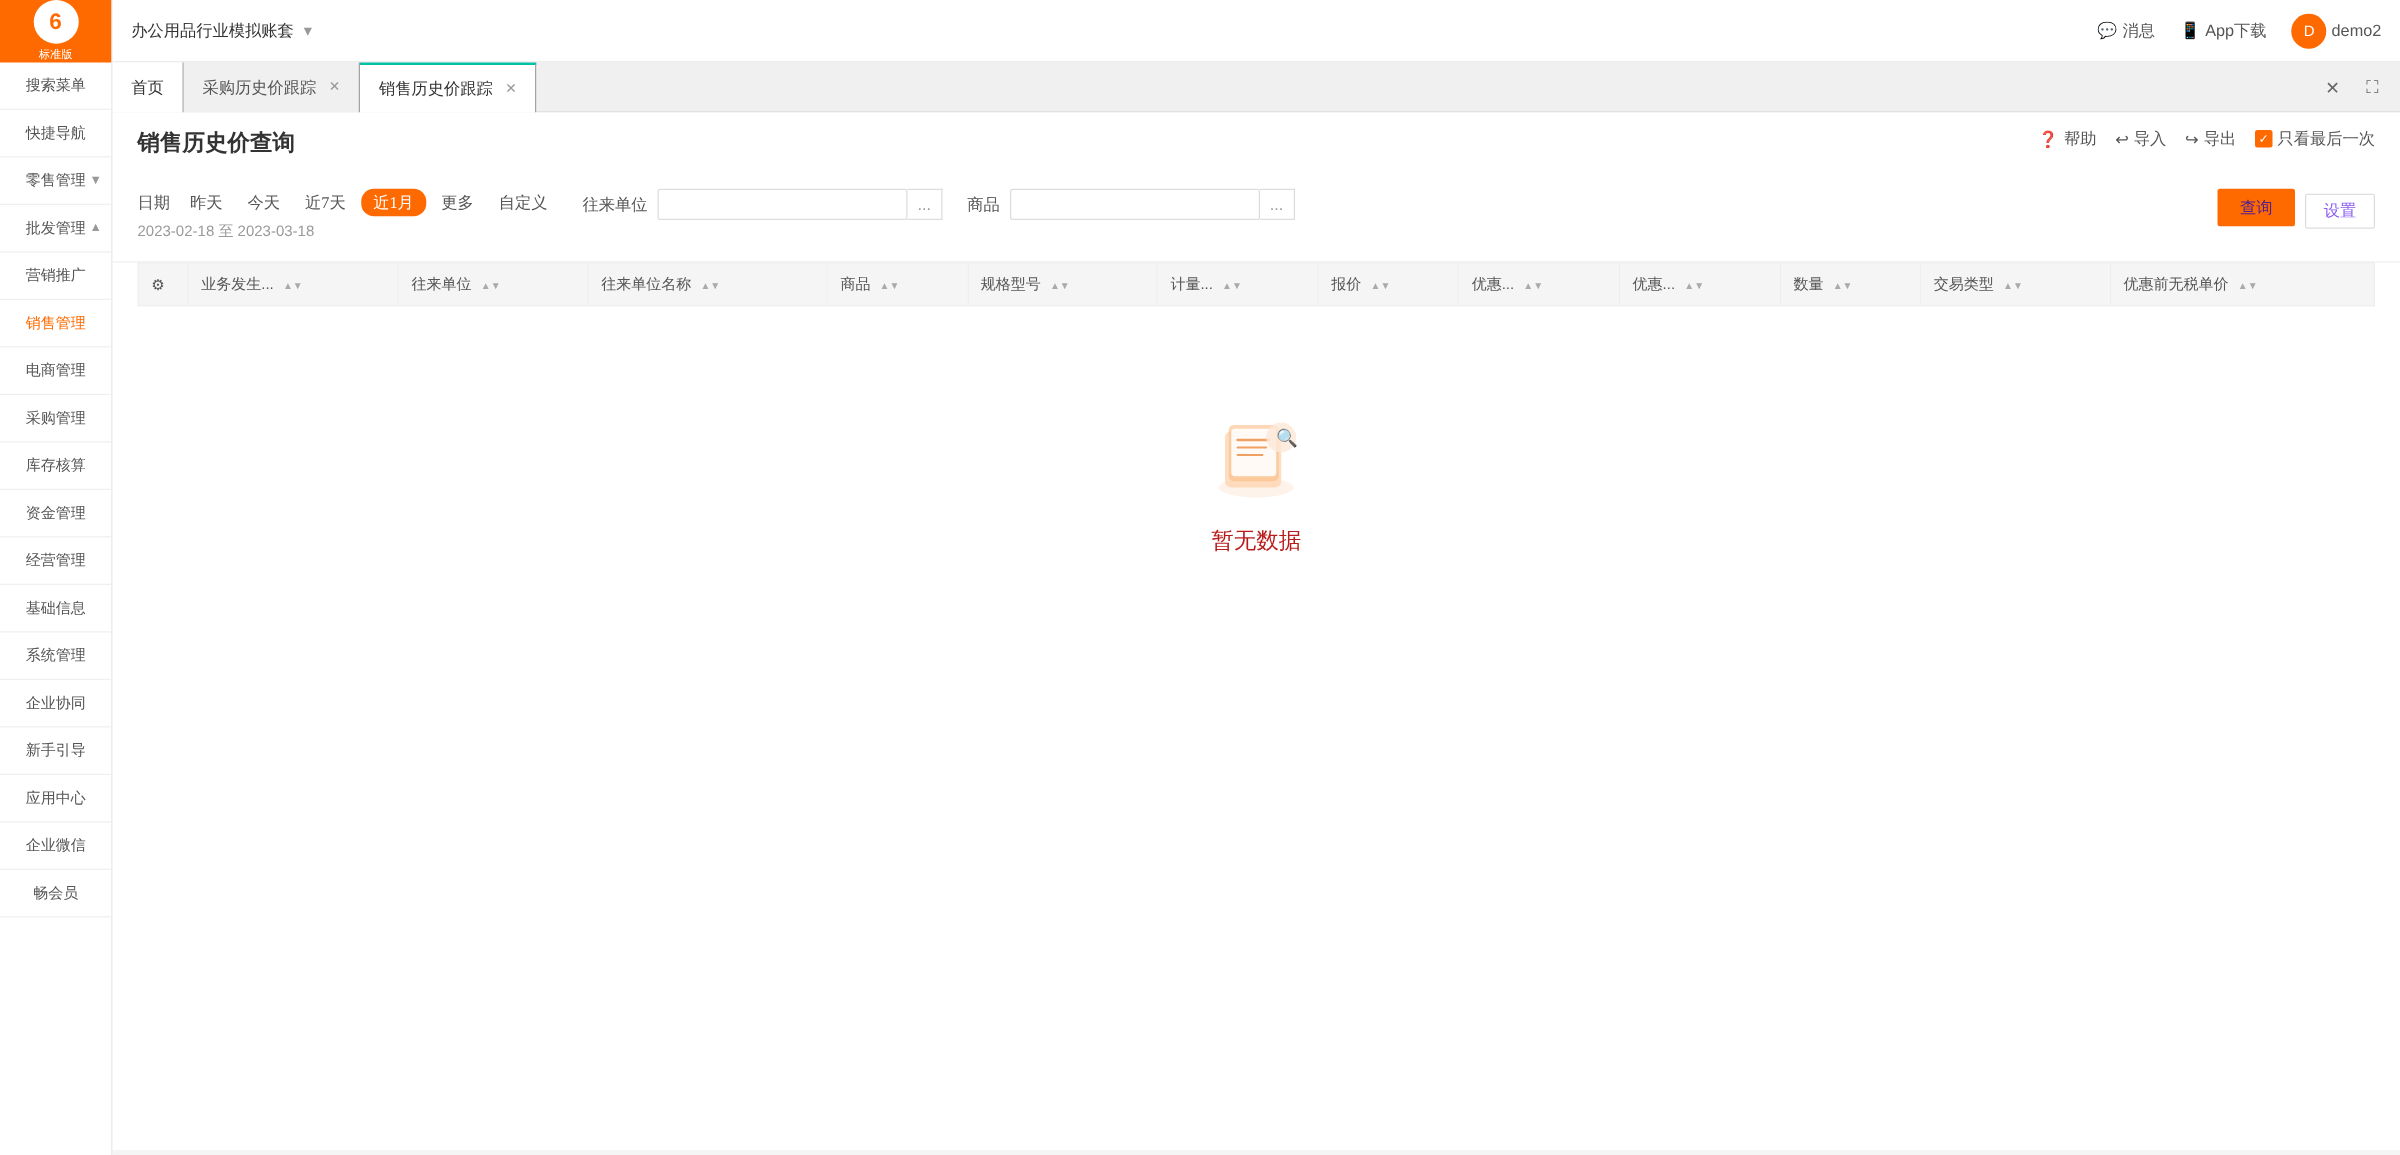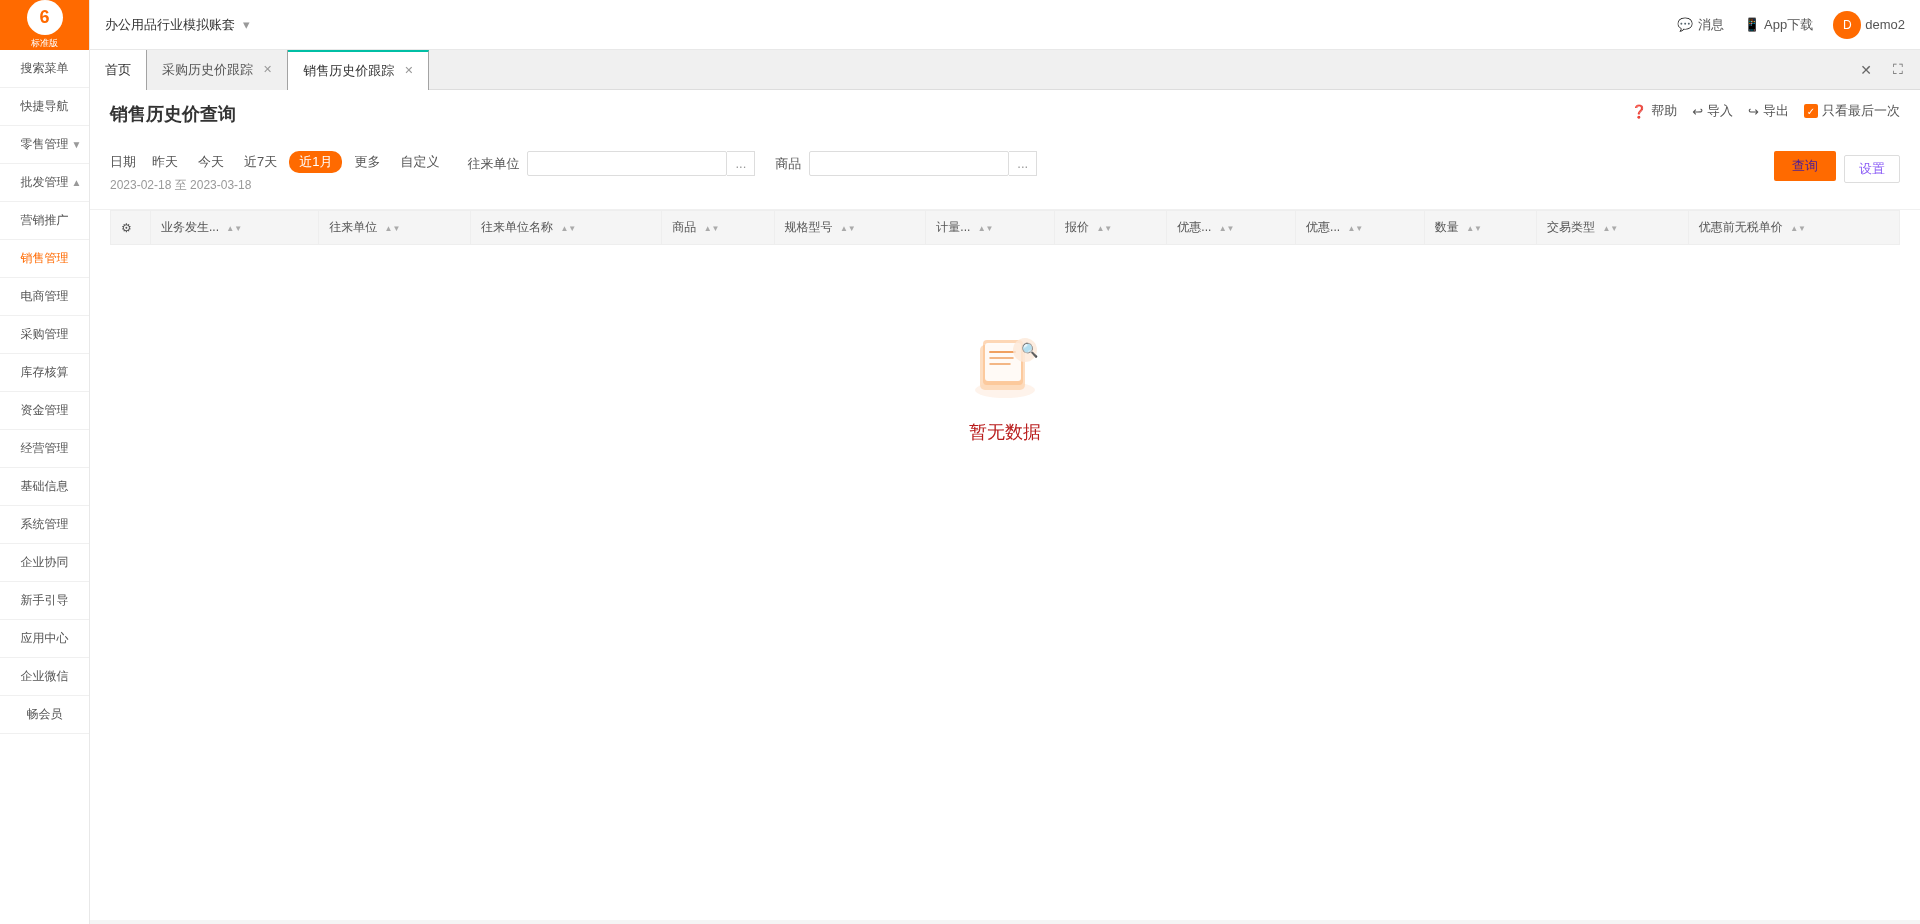--- a/index.html
+++ b/index.html
@@ -38,21 +38,21 @@
     .tabbar-btn { width: 24px; height: 24px; display: flex; align-items: center; justify-content: center; cursor: pointer; color: #666; font-size: 14px; }
 
     
     .content { flex: 1; background: #fff; overflow: auto; padding: 0; }
     .page-title { font-size: 18px; font-weight: bold; color: #333; }
 
     
     .filter-area { padding: 15px 20px; border-bottom: 1px solid #f0f0f0; display: flex; align-items: flex-start; gap: 20px; flex-wrap: wrap; }
     .filter-group { display: flex; align-items: center; gap: 8px; }
     .filter-label { color: #555; font-size: 13px; white-space: nowrap; }
-    .date-options { display: flex; align-items: center; gap: 4px; }
+    .date-options { display: flex; align-items: center; gap: 4px; font-family: Liberation Serif, serif; }
     .date-option { padding: 2px 8px; cursor: pointer; font-size: 13px; color: #555; border-radius: 2px; }
     .date-option.active { background: #ff6a00; color: #fff; border-radius: 10px; padding: 2px 10px; }
     .date-range { font-size: 12px; color: #999; margin-top: 4px; }
     .filter-input-group { display: flex; align-items: center; }
     .filter-input { border: 1px solid #ddd; padding: 4px 8px; font-size: 13px; min-width: 200px; outline: none; border-radius: 2px; color: #333; }
     .filter-input-dots { padding: 4px 8px; color: #999; cursor: pointer; border: 1px solid #ddd; border-left: none; font-size: 13px; }
     .filter-right { margin-left: auto; display: flex; align-items: flex-start; gap: 8px; }
 
     
     .btn-query { background: #ff6a00; color: #4c1d95; border: none; padding: 6px 18px; cursor: pointer; font-size: 13px; border-radius: 2px; }

